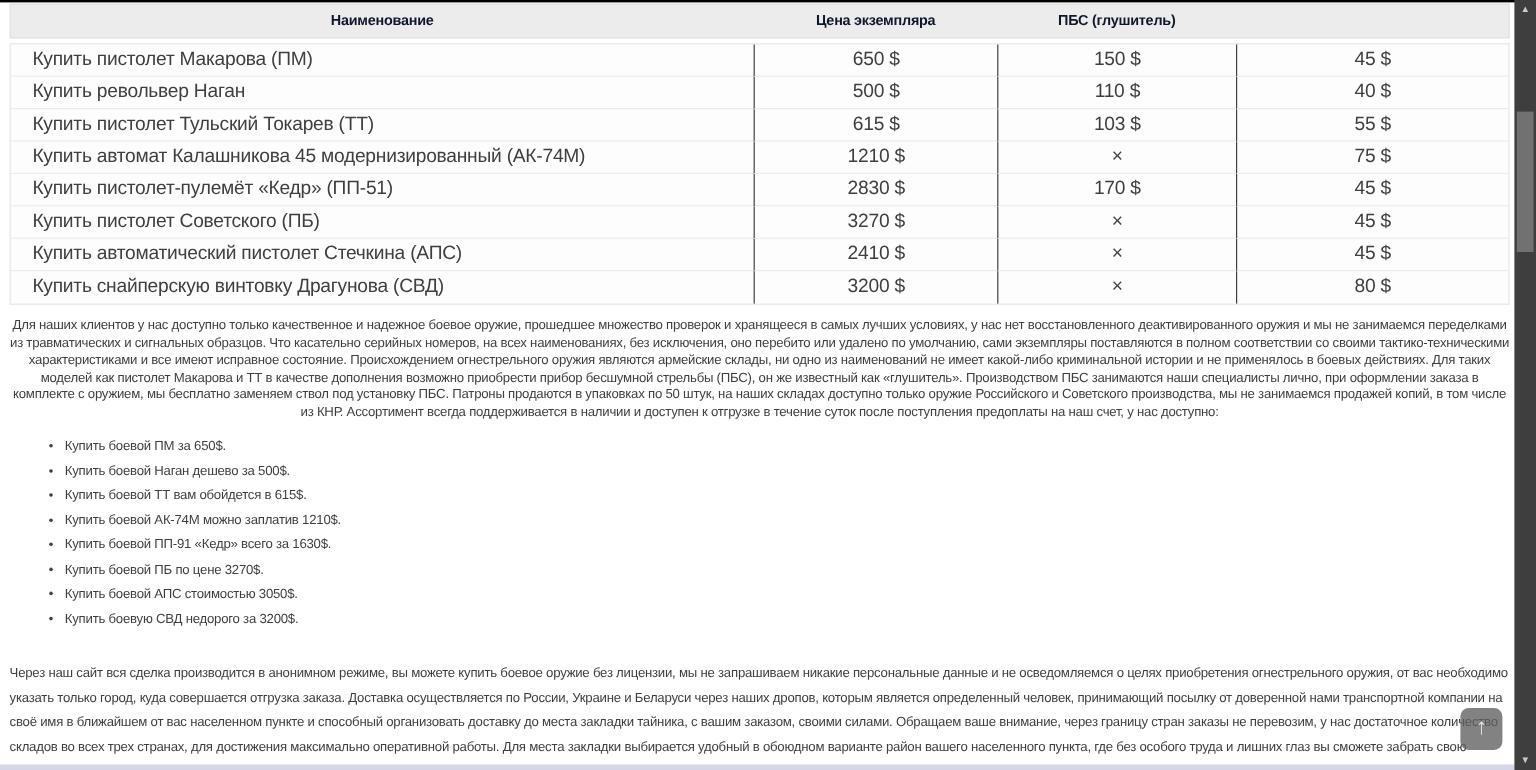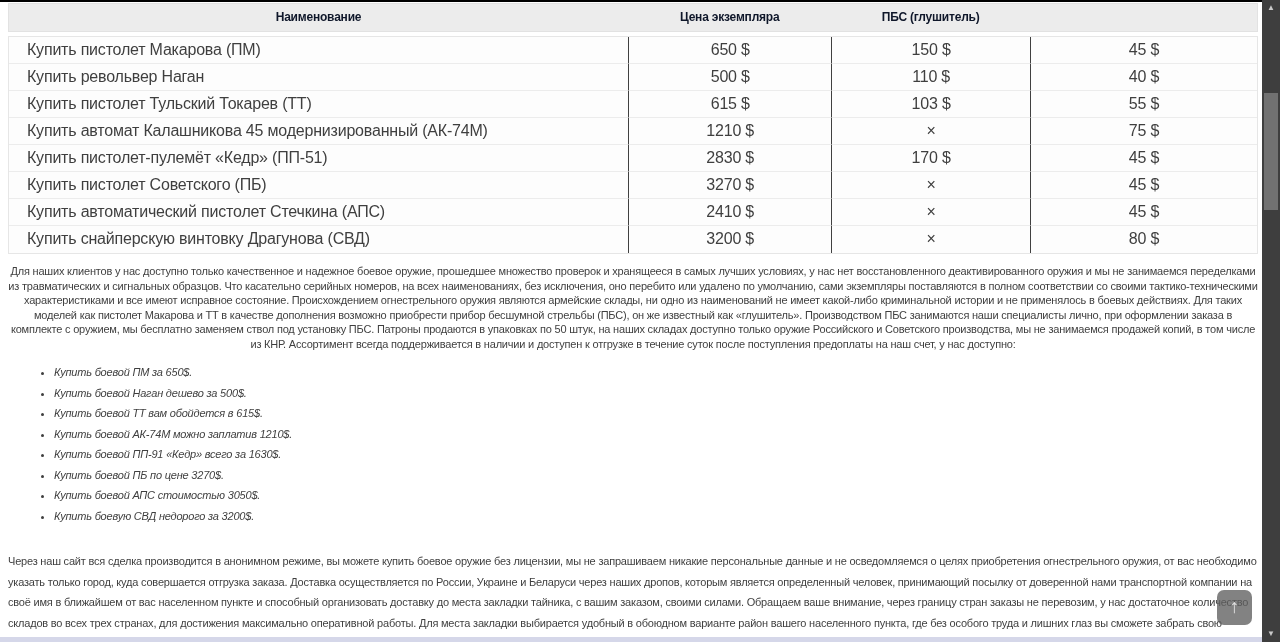--- a/index.html
+++ b/index.html
@@ -19,21 +19,21 @@
   .tbl-body { border:1px solid #e6e6e6; background:#fdfdfd; }
   .td { height:27px; line-height:26px; font-size:16px; letter-spacing:-0.2px; color:#3f3f3f;
         text-align:center; border-bottom:1px solid #ececec; white-space:nowrap; overflow:hidden; }
   .td.name { text-align:left; padding-left:18px; }
   .td.c2, .td.c3, .td.c4 { border-left:1px solid #404040; }
   .tbl-body .row:last-child .td { border-bottom:none; }
   .row { display:contents; }
 
   
   .p1 { margin-top:10px; font-size:11px; line-height:14.5px; letter-spacing:-0.2px; text-align:center; }
-  .blist { margin:11px 0 0 0; padding-left:46px; list-style:disc;font-style:italic; }
+  .blist { margin:11px 0 0 0; padding-left:46px; list-style:disc; }
   .blist li { font-size:11px; line-height:20.5px; letter-spacing:-0.2px; }
   .p2 { margin-top:25px; font-size:11px; line-height:20.5px; letter-spacing:-0.2px; }
 
   
   .scrollbar { position:absolute; top:0; right:0; width:18px; height:642px; background:#3e3e3e; }
   .sb-arrow { position:absolute; left:0; width:18px; height:14px; color:#c9c9c9; font-size:8px;
               text-align:center; line-height:14px; cursor:pointer; }
   .sb-up { top:1px; } .sb-down { bottom:1px; }
   .sb-thumb { position:absolute; top:93px; left:2px; width:14px; height:117px; background:#717171; cursor:pointer; }
 

